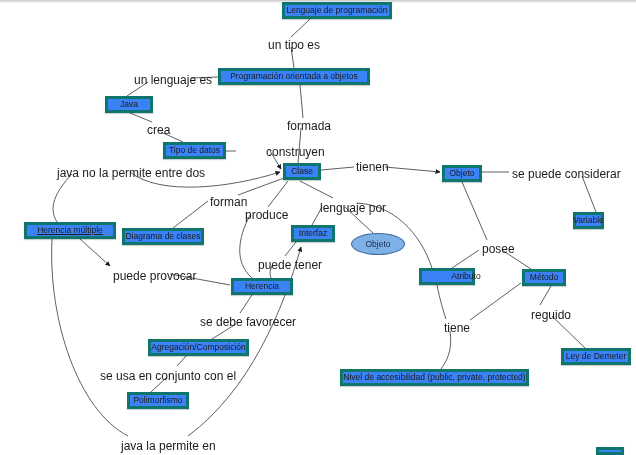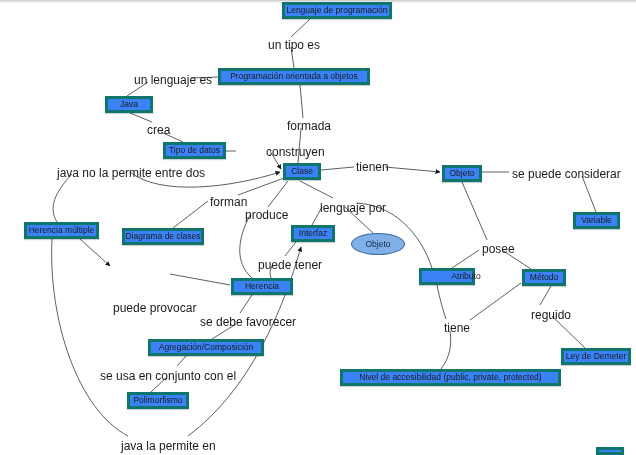--- a/index.html
+++ b/index.html
@@ -129,48 +129,48 @@
       <path class="edge-path" d="M 188 436 C 250 390, 283 310, 301 247" marker-end="url(#arrow)"></path>
     </svg>
 
   <div id="node-layer">
       <div class="node" style="left: 282px; top: 2px; width: 110px; height: 17px;">Lenguaje de programación</div>
       <div class="node" style="left: 218px; top: 68px; width: 152px; height: 17px;">Programación orientada a objetos</div>
       <div class="node" style="left: 105px; top: 96px; width: 48px; height: 17px;">Java</div>
       <div class="node" style="left: 163px; top: 142px; width: 63px; height: 17px;">Tipo de datos</div>
       <div class="node" style="left: 283px; top: 163px; width: 38px; height: 17px;">Clase</div>
       <div class="node" style="left: 442px; top: 165px; width: 40px; height: 17px;">Objeto</div>
-      <div class="node" style="left: 573px; top: 212px; width: 47px; height: 17px;">Variable</div>
-      <div class="node" style="left: 24px; top: 222px; width: 75px; height: 17px;">Herencia múltiple</div>
+      <div class="node" style="left: 573px; top: 212px; width: 31px; height: 17px;">Variable</div>
+      <div class="node" style="left: 24px; top: 222px; width: 92px; height: 17px; text-decoration: underline;">Herencia múltiple</div>
       <div class="node" style="left: 122px; top: 228px; width: 82px; height: 17px;">Diagrama de clases</div>
       <div class="node" style="left: 291px; top: 225px; width: 44px; height: 17px;">Interfaz</div>
       <div class="node oval" style="left: 351px; top: 233px; width: 54px; height: 22px;">Objeto</div>
       <div class="node" style="left: 419px; top: 268px; width: 43px; height: 17px; padding-left: 44px;">Atributo</div>
       <div class="node" style="left: 522px; top: 269px; width: 44px; height: 17px;">Método</div>
       <div class="node" style="left: 231px; top: 278px; width: 62px; height: 17px;">Herencia</div>
-      <div class="node" style="left: 148px; top: 339px; width: 116px; height: 17px;">Agregación/Composición</div>
+      <div class="node" style="left: 148px; top: 339px; width: 101px; height: 17px;">Agregación/Composición</div>
       <div class="node" style="left: 561px; top: 348px; width: 70px; height: 17px;">Ley de Demeter</div>
       <div class="node" style="left: 115px; top: 392px; width: 62px; height: 17px; margin-left: 12px;">Polimorfismo</div>
-      <div class="node" style="left: 340px; top: 369px; width: 221px; height: 17px;">Nivel de accesibilidad (public, private, protected)</div>
+      <div class="node" style="left: 340px; top: 369px; width: 189px; height: 17px;">Nivel de accesibilidad (public, private, protected)</div>
     </div>
   <div id="label-layer">
       <div class="link-label" style="left: 268px; top: 39px;">un tipo es</div>
       <div class="link-label" style="left: 134px; top: 74px;">un lenguaje es</div>
       <div class="link-label" style="left: 147px; top: 124px;">crea</div>
       <div class="link-label" style="left: 287px; top: 120px;">formada</div>
       <div class="link-label" style="left: 237px; top: 146px; margin-left: 29px;">construyen</div>
       <div class="link-label" style="left: 57px; top: 167px;">java no la permite entre dos</div>
       <div class="link-label" style="left: 356px; top: 161px;">tienen</div>
       <div class="link-label" style="left: 512px; top: 168px;">se puede considerar</div>
       <div class="link-label" style="left: 210px; top: 196px;">forman</div>
       <div class="link-label" style="left: 245px; top: 209px;">produce</div>
       <div class="link-label" style="left: 320px; top: 202px;">lenguaje por</div>
       <div class="link-label" style="left: 482px; top: 243px;">posee</div>
       <div class="link-label" style="left: 258px; top: 259px;">puede tener</div>
-      <div class="link-label" style="left: 113px; top: 270px; margin-top: 32px;">puede provocar</div>
+      <div class="link-label" style="left: 113px; top: 270px;">puede provocar</div>
       <div class="link-label" style="left: 444px; top: 322px;">tiene</div>
       <div class="link-label" style="left: 531px; top: 309px;">reguido</div>
       <div class="link-label" style="left: 200px; top: 316px;">se debe favorecer</div>
       <div class="link-label" style="left: 100px; top: 370px;">se usa en conjunto con el</div>
       <div class="link-label" style="left: 121px; top: 440px;">java la permite en</div>
     </div>
 
   <div class="node" id="partial-node" style="position: absolute; overflow: hidden; left: 596px; top: 447px; width: 28px; height: 8px;"></div>
 
 </div>

